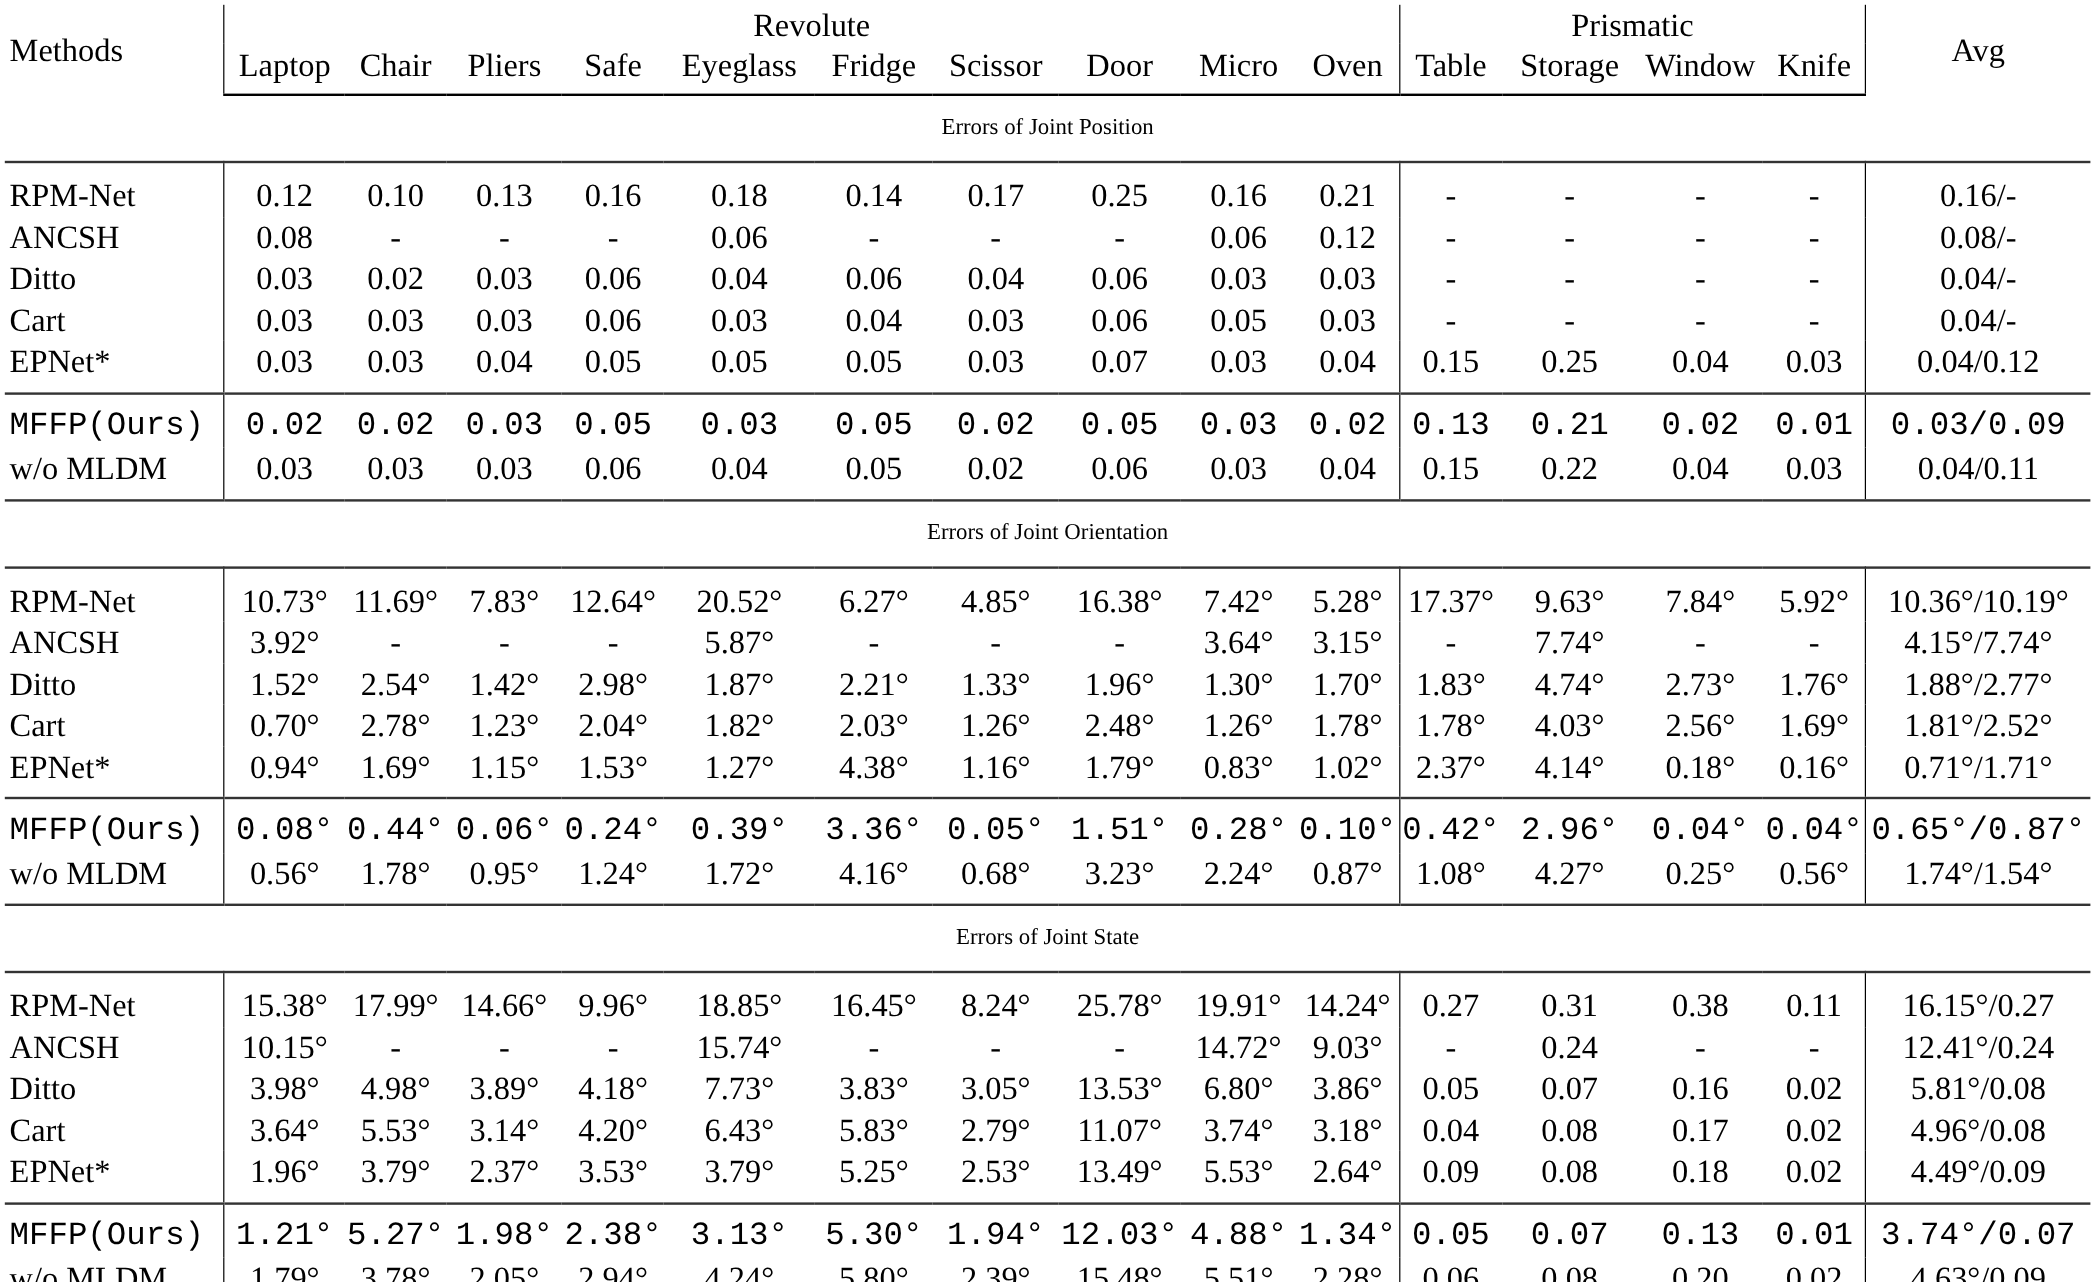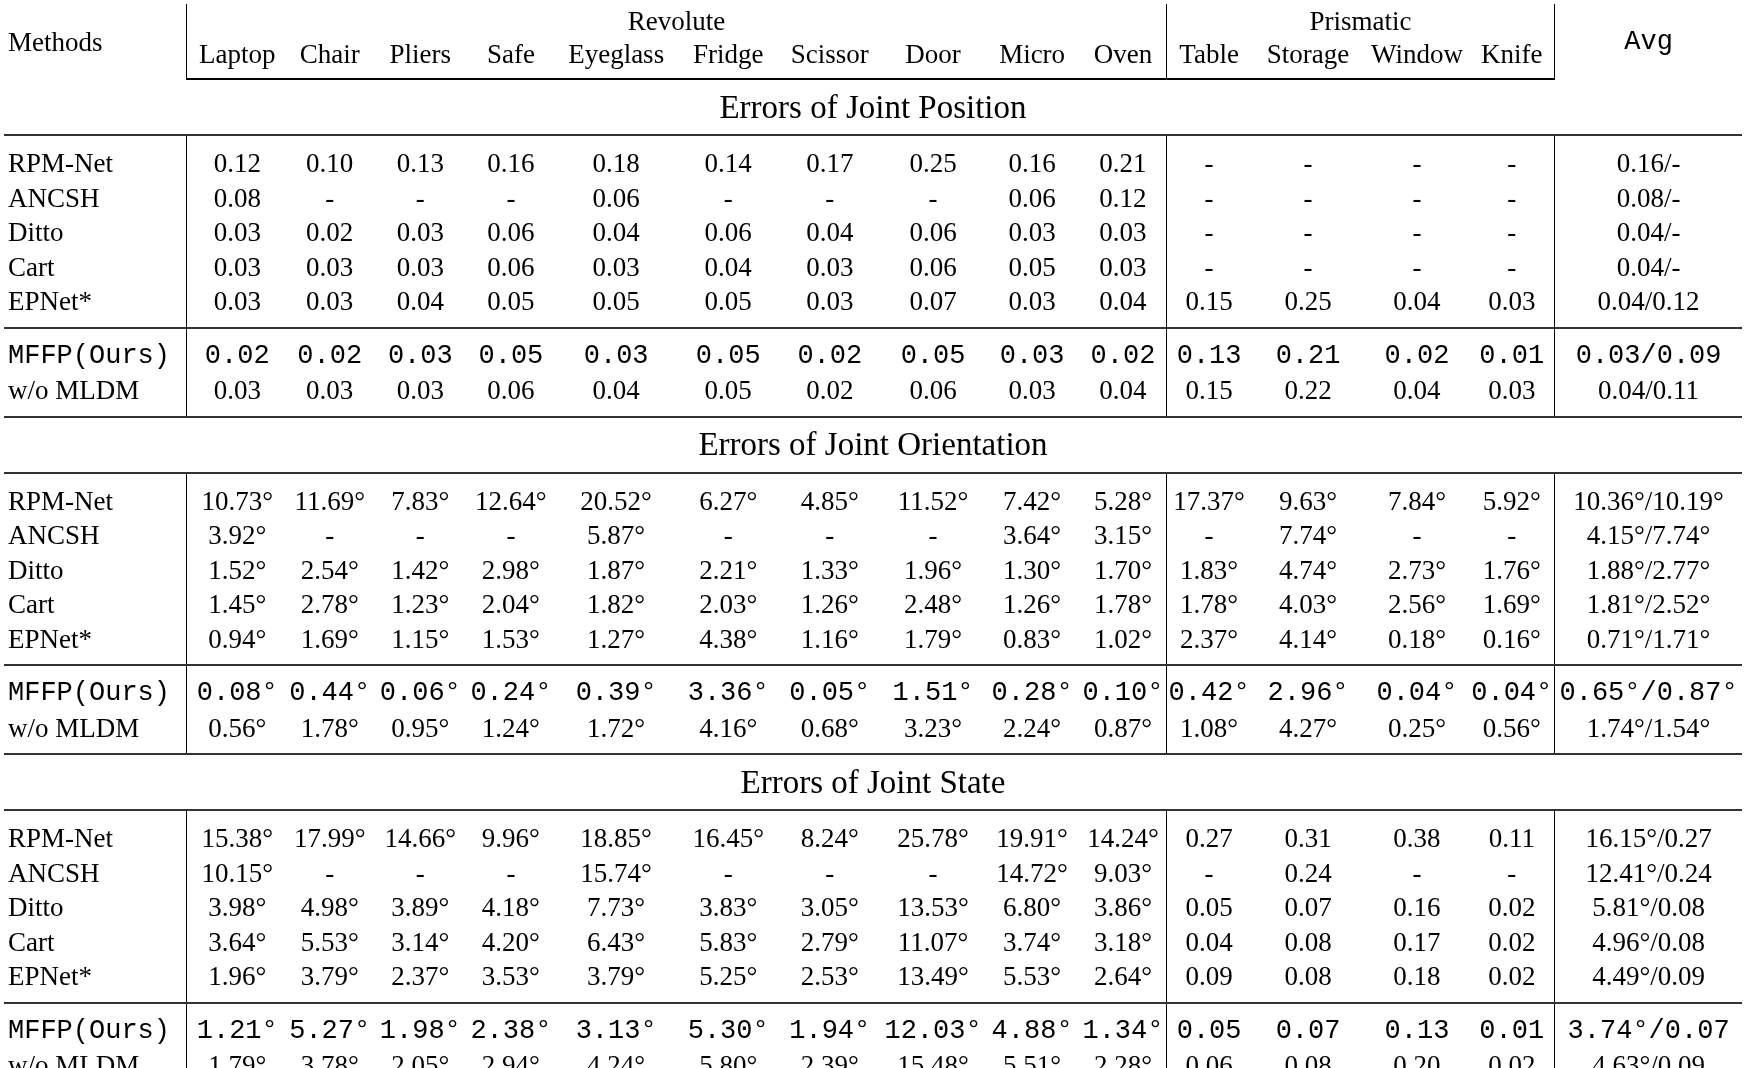--- a/index.html
+++ b/index.html
@@ -15,21 +15,21 @@
     font-size: 27px;
     line-height: 34.5px;
   }
   #tbl td, #tbl th { padding: 0; font-weight: normal; white-space: nowrap; text-align: center; }
   .c-method { width: 170px; text-align: left !important; padding-left: 4px !important; margin-left: 40px; }
   .vl { border-left: 1.5px solid #000; }
   .hdr-top td { height: 32px; vertical-align: bottom; line-height: 30px; }
   .hdr-bot td { height: 42px; vertical-align: top; line-height: 36px; }
   .rule-thick td { border-bottom: 2.5px solid #000; }
   .rule-mid td { border-bottom: 2px solid #333; }
-  .section-title td { height: 54px; vertical-align: middle; font-size: 33px; border-bottom: 2px solid #333; }
+  .section-title td { height: 54px; vertical-align: middle; font-size: 19px; border-bottom: 2px solid #333; }
   .first-row td { padding-top: 10px !important; }
   .last-row td { padding-bottom: 8px !important; }
   .group-sep td { border-top: 2px solid #333; font-family: Liberation Mono, monospace; }
   .bottom-rule td { border-bottom: 3.5px solid #000; }
   b, .bold { font-weight: bold; }
 </style>
 </head>
 <body>
 
 <table id="tbl">
@@ -49,21 +49,21 @@
       <col style="width:108px">
       <col style="width:100px">
       <col style="width:76px">
       <col style="width:176px">
   </colgroup>
   <thead>
     <tr class="hdr-top">
       <td class="c-method" rowspan="2" style="vertical-align:middle;">Methods</td>
       <td class="vl" colspan="10">Revolute</td>
       <td class="vl" colspan="4">Prismatic</td>
-      <td class="vl" rowspan="2" style="vertical-align:middle;font-family:Liberation Mono, monospace;">Avg</td>
+      <td class="vl" rowspan="2" style="vertical-align:middle;">Avg</td>
     </tr>
     <tr class="hdr-bot rule-thick" id="col-header-row">
         <td class="vl">Laptop</td>
         <td>Chair</td>
         <td>Pliers</td>
         <td>Safe</td>
         <td>Eyeglass</td>
         <td>Fridge</td>
         <td>Scissor</td>
         <td>Door</td>
@@ -210,21 +210,21 @@
       </tr>
       <tr class="first-row">
         <td class="c-method">RPM-Net</td>
         <td class="vl">10.73°</td>
         <td class="">11.69°</td>
         <td class="">7.83°</td>
         <td class="">12.64°</td>
         <td class="">20.52°</td>
         <td class="">6.27°</td>
         <td class="">4.85°</td>
-        <td class="">11.52°</td>
+        <td class="">16.38°</td>
         <td class="">7.42°</td>
         <td class="">5.28°</td>
         <td class="vl">17.37°</td>
         <td class="">9.63°</td>
         <td class="">7.84°</td>
         <td class="">5.92°</td>
         <td class="vl">10.36°/10.19°</td>
       </tr>
       <tr class="">
         <td class="c-method">ANCSH</td>
@@ -257,21 +257,21 @@
         <td class="">1.30°</td>
         <td class="">1.70°</td>
         <td class="vl">1.83°</td>
         <td class="">4.74°</td>
         <td class="">2.73°</td>
         <td class="">1.76°</td>
         <td class="vl">1.88°/2.77°</td>
       </tr>
       <tr class="">
         <td class="c-method">Cart</td>
-        <td class="vl">1.45°</td>
+        <td class="vl">0.70°</td>
         <td class="">2.78°</td>
         <td class="">1.23°</td>
         <td class="">2.04°</td>
         <td class="">1.82°</td>
         <td class="bold">2.03°</td>
         <td class="">1.26°</td>
         <td class="">2.48°</td>
         <td class="">1.26°</td>
         <td class="">1.78°</td>
         <td class="vl">1.78°</td>

